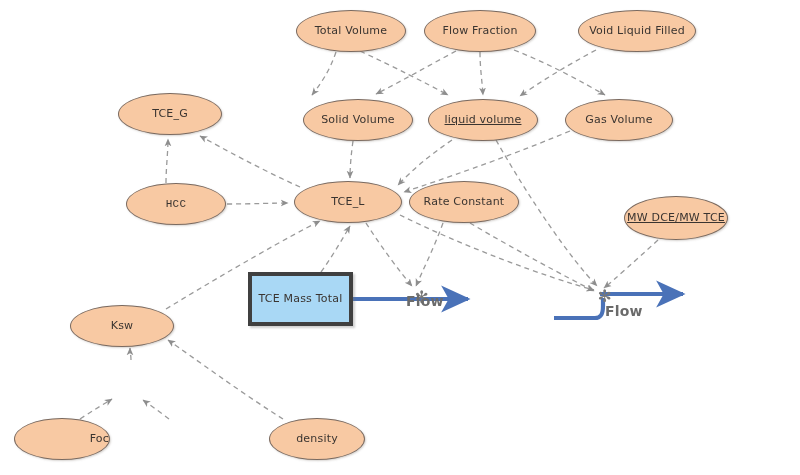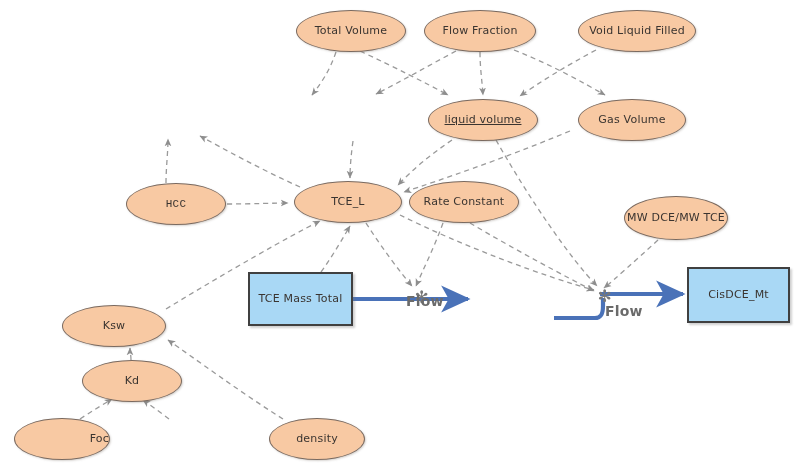--- a/index.html
+++ b/index.html
@@ -37,21 +37,21 @@
     letter-spacing: 0.2px;
   }
   .ellipse {
     border-radius: 50%;
     background: #f8c9a3;
     border: 1.4px solid #7a6a60;
     box-shadow: 1px 1px 2px rgba(120,110,100,0.30);
   }
   .stock {
     background: #a9d8f5;
-    border: 2px solid #404040;
+    border: 4px solid #404040;
     box-shadow: 1.5px 1.5px 2px rgba(120,120,120,0.35);
   }
   .flow-label {
     position: absolute;
     font-size: 14px;
     color: #6b6b6b;
     letter-spacing: 0.2px;
     font-weight: bold;
   }
   .valve {
@@ -139,59 +139,59 @@
   <div class="node ellipse" style="left:296px;top:10px;width:110px;height:42px;">
     <span>Total Volume</span>
   </div>
   <div class="node ellipse" style="left:424px;top:10px;width:112px;height:42px;">
     <span>Flow Fraction</span>
   </div>
   <div class="node ellipse" style="left:578px;top:10px;width:118px;height:42px;">
     <span>Void Liquid Filled</span>
   </div>
 
+  <div class="node ellipse" style="left:118px;top:93px;width:104px;height:42px;">
+    <span>TCE_G</span>
+  </div>
+  <div class="node ellipse" style="left:303px;top:99px;width:110px;height:42px;">
+    <span>Solid Volume</span>
+  </div>
   <div class="node ellipse" style="left:428px;top:99px;width:110px;height:42px;text-decoration:underline;">
     <span>liquid volume</span>
   </div>
-  <div class="node ellipse" style="left:578px;top:99px;width:108px;height:42px;">
+  <div class="node ellipse" style="left:565px;top:99px;width:108px;height:42px;">
     <span>Gas Volume</span>
   </div>
 
   <div class="node ellipse" style="left:126px;top:183px;width:100px;height:42px;font-family:Liberation Mono, monospace;">
     <span>HCC</span>
   </div>
   <div class="node ellipse" style="left:294px;top:181px;width:108px;height:42px;">
     <span>TCE_L</span>
   </div>
   <div class="node ellipse" style="left:409px;top:181px;width:110px;height:42px;">
     <span>Rate Constant</span>
   </div>
-  <div class="node ellipse" style="left:624px;top:196px;width:104px;height:44px;">
+  <div class="node ellipse" style="left:624px;top:196px;width:104px;height:44px;text-decoration:underline;">
     <span>MW DCE/MW TCE</span>
   </div>
 
-  <div class="node ellipse" style="left:62px;top:305px;width:104px;height:42px;">
+  <div class="node ellipse" style="left:70px;top:305px;width:104px;height:42px;">
     <span>Ksw</span>
-  </div>
-  <div class="node ellipse" style="left:82px;top:360px;width:100px;height:42px;">
-    <span>Kd</span>
   </div>
   <div class="node ellipse" style="left:14px;top:418px;width:96px;height:42px;justify-content:flex-end;">
     <span>Foc</span>
   </div>
   <div class="node ellipse" style="left:269px;top:418px;width:96px;height:42px;align-items:center;">
     <span>density</span>
   </div>
 
   <div class="node stock" style="left:248px;top:272px;width:105px;height:54px;">
     <span>TCE Mass Total</span>
   </div>
-  <div class="node stock" style="left:687px;top:267px;width:103px;height:56px;">
-    <span>CisDCE_Mt</span>
-  </div>
 
   <div class="valve" style="left:414px;top:290px;">✻</div>
   <div class="flow-label" style="left:406px;top:293px;">Flow</div>
 
   <div class="valve" style="left:597px;top:289px;">✻</div>
   <div class="flow-label" style="left:605px;top:303px;">Flow</div>
 
 </div>
 
 </body></html>

